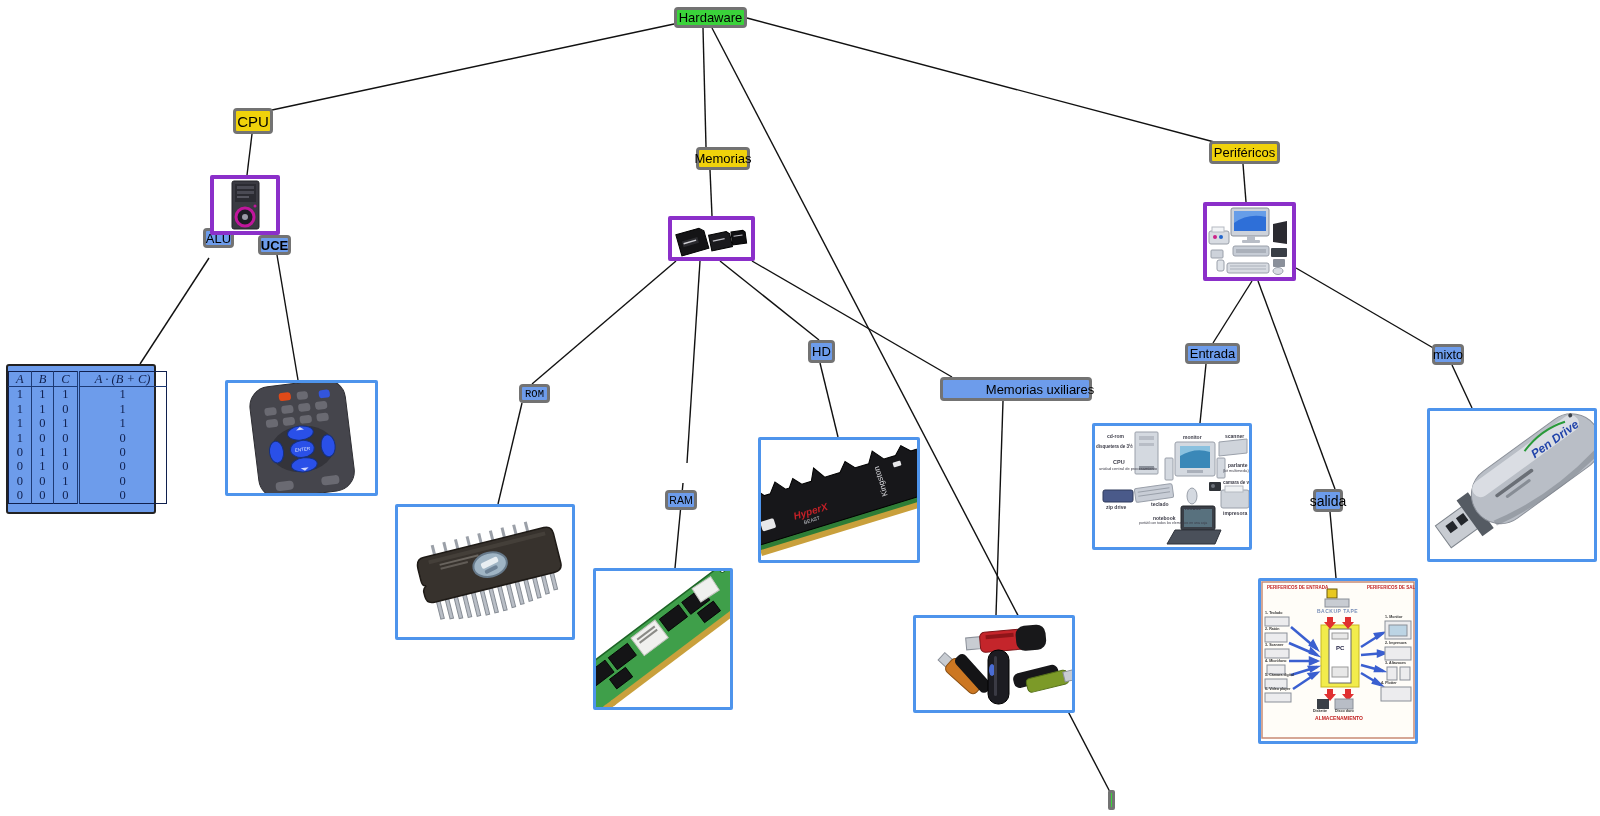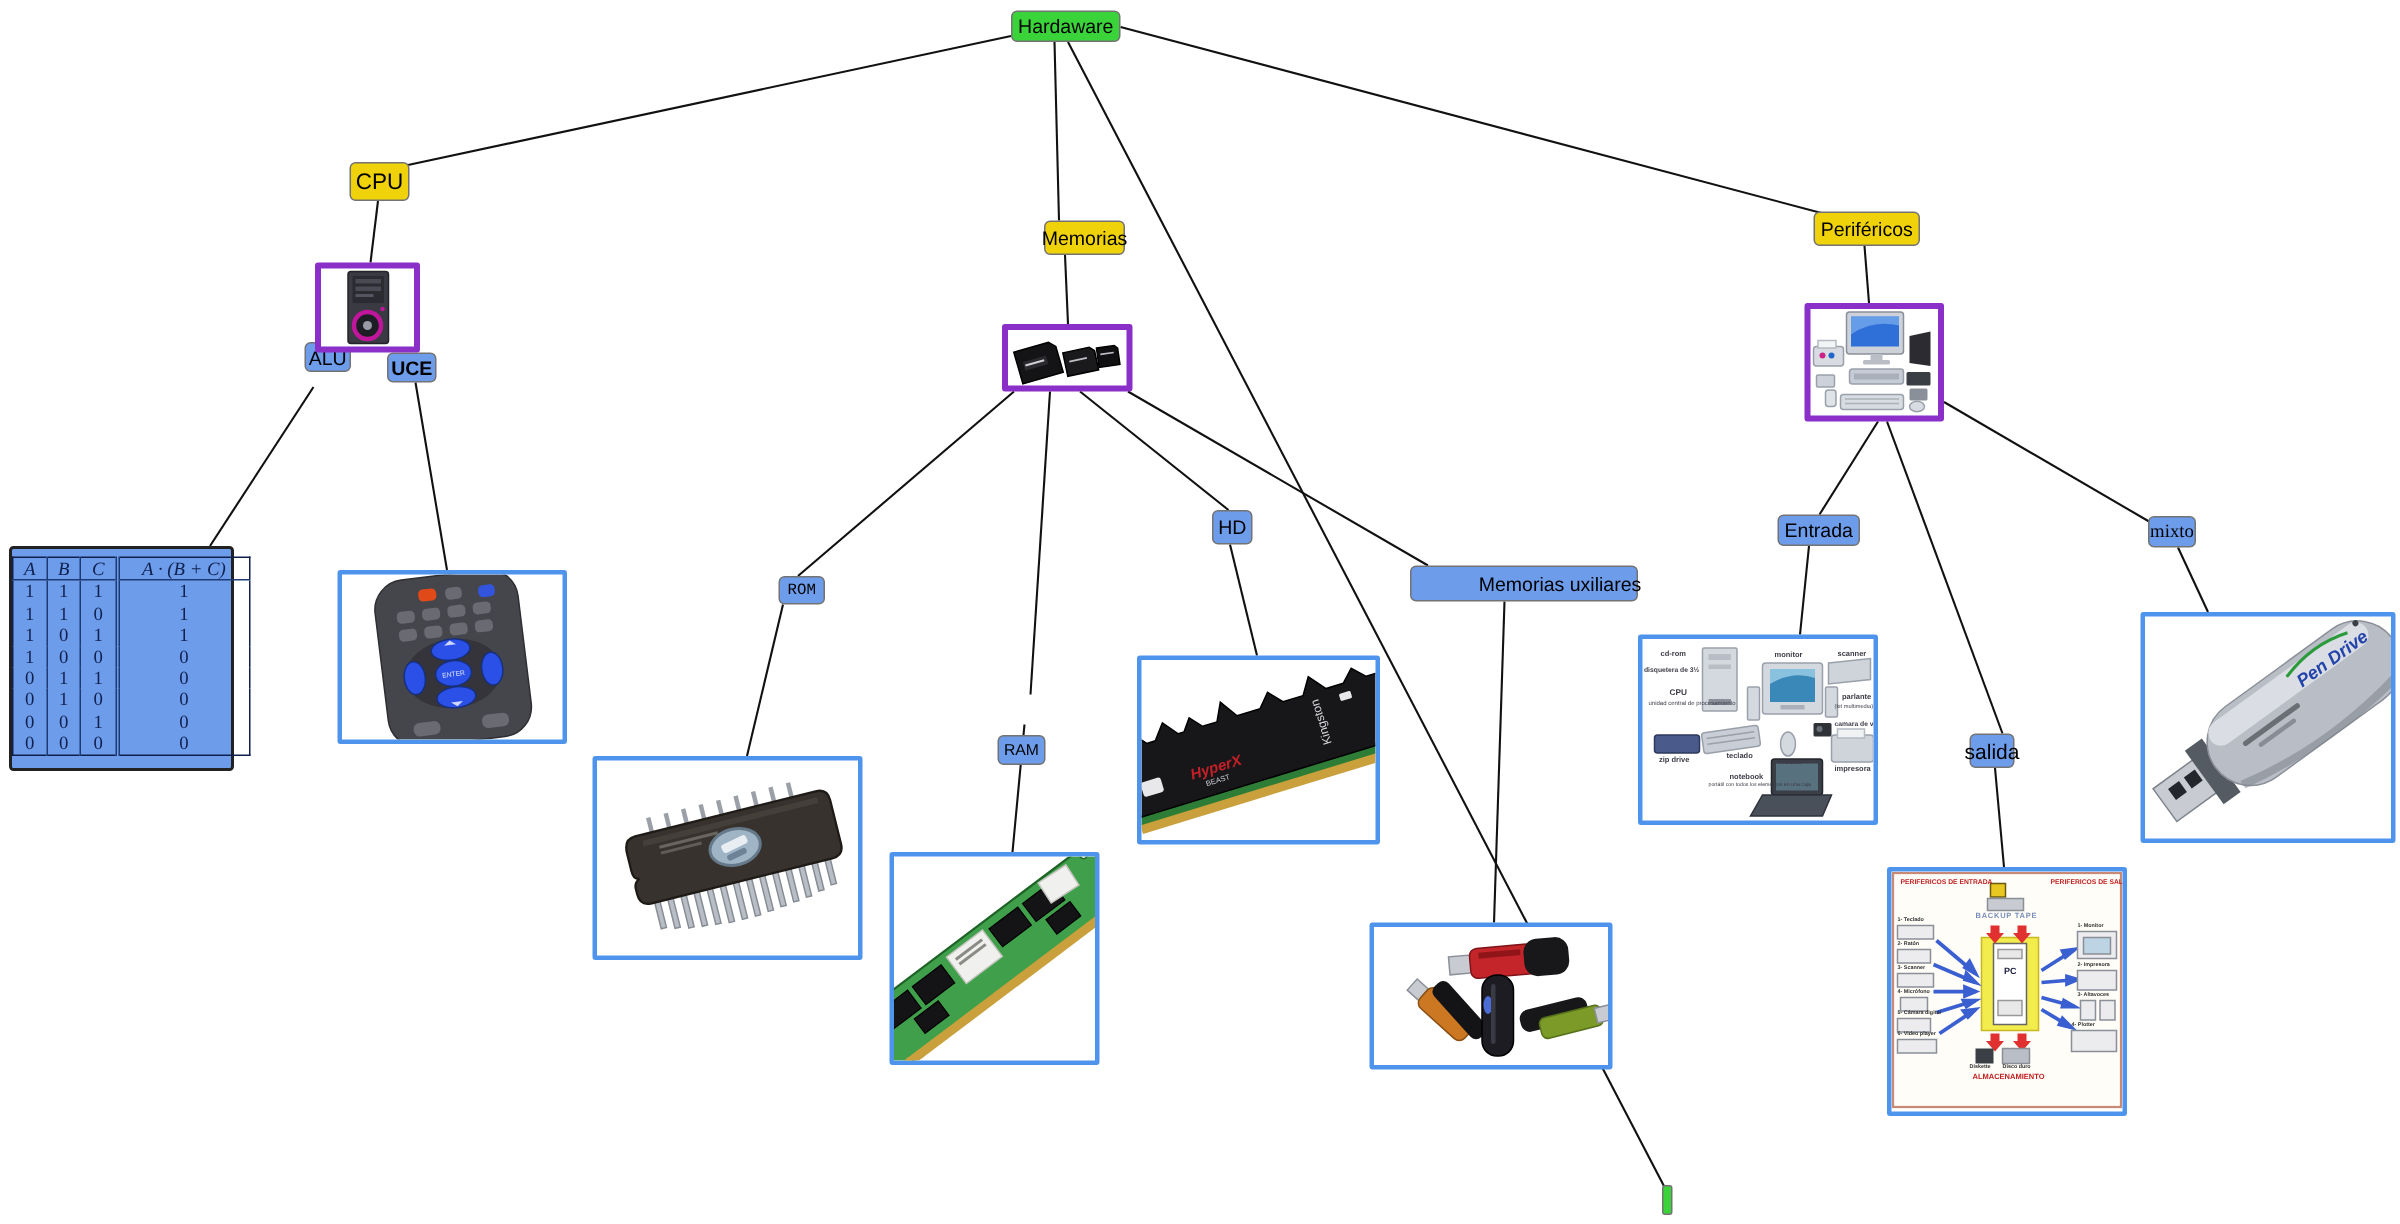--- a/index.html
+++ b/index.html
@@ -1,19 +1,19 @@
 <!DOCTYPE html>
 <html><head>
 <meta charset="utf-8">
 <style>
   html,body{margin:0;padding:0;background:#fff;}
   #canvas{position:relative;width:1600px;height:816px;background:#fff;overflow:hidden;
           font-family:"Liberation Sans",sans-serif;}
   svg.edges{position:absolute;left:0;top:0;z-index:1;pointer-events:none;}
-  .node{position:absolute;z-index:2;box-sizing:border-box;border:1px solid #737373;border-radius:4px;
+  .node{position:absolute;z-index:2;box-sizing:border-box;border:3px solid #737373;border-radius:4px;
         display:flex;align-items:center;justify-content:center;color:#000;font-size:13px;
         white-space:nowrap;}
   .green{background:#3ad33a;}
   .yellow{background:#f0d20b;}
   .blue{background:#6d9ceb;}
   .img-node{background:#fff;border:3px solid #4e94ec;border-radius:2px;overflow:hidden;
             display:block;padding:0;}
   .purple{border:4px solid #8b2fc9;}
   .tiny{font-size:10.5px;}
   
@@ -71,21 +71,21 @@
   <div class="node yellow" style="left:1209px;top:141px;width:71px;height:23px;">Periféricos</div>
 
   <div class="node blue" style="left:203px;top:228px;width:31px;height:20px;">ALU</div>
   <div class="node blue" style="left:258px;top:235px;width:33px;height:20px;font-weight:bold;">UCE</div>
   <div class="node blue tiny" style="left:519px;top:384px;width:31px;height:19px;font-family:Liberation Mono, monospace;">ROM</div>
   <div class="node blue tiny" style="left:665px;top:490px;width:32px;height:20px;text-align:center;">RAM</div>
   <div class="node blue" style="left:808px;top:340px;width:27px;height:23px;">HD</div>
   <div class="node blue" style="left:940px;top:377px;width:152px;height:24px;padding-left:48px;">Memorias uxiliares</div>
   <div class="node blue" style="left:1185px;top:343px;width:55px;height:21px;">Entrada</div>
   <div class="node blue" style="left:1313px;top:489px;width:30px;height:23px;font-size:14px;text-align:center;">salida</div>
-  <div class="node blue" style="left:1432px;top:344px;width:32px;height:21px;font-size:12.5px;font-family:Liberation Serif, serif;">mixto</div>
+  <div class="node blue" style="left:1432px;top:344px;width:32px;height:21px;font-size:12.5px;">mixto</div>
 
   <div class="node green" style="left:1108px;top:790px;width:7px;height:20px;border-radius:2px;"></div>
 
   <div class="node img-node purple" style="left:210px;top:175px;width:70px;height:60px;">
     <svg width="62" height="52" viewBox="0 0 62 52">
       <rect x="18" y="2" width="27" height="48" rx="2" fill="#3a3a42" stroke="#232329"></rect>
       <rect x="21" y="5" width="21" height="18" fill="#2b2b32"></rect>
       <rect x="23" y="7" width="17" height="3" fill="#4a4a54"></rect>
       <rect x="23" y="12" width="17" height="3" fill="#4a4a54"></rect>
       <rect x="23" y="17" width="12" height="2" fill="#55555f"></rect>

